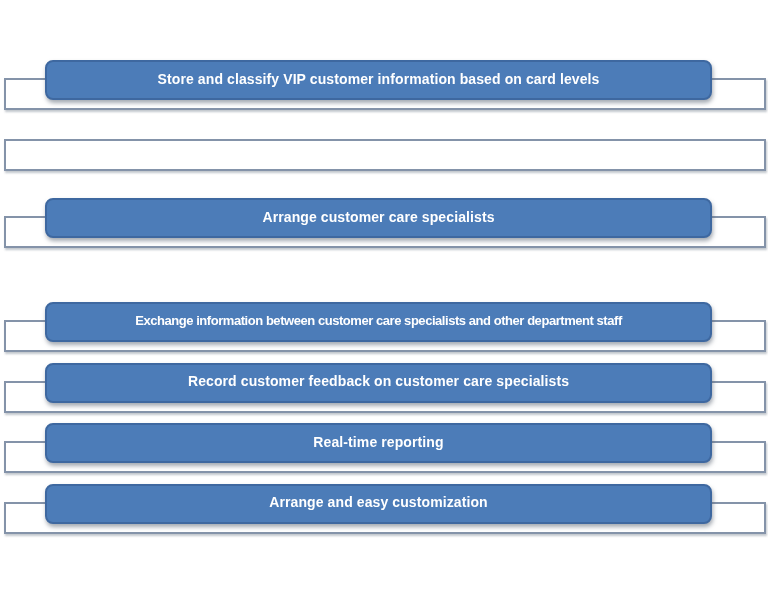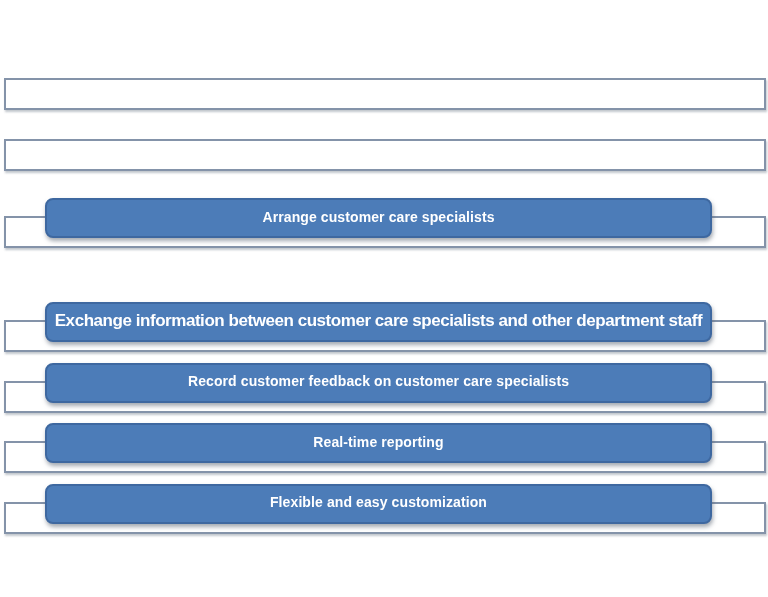--- a/index.html
+++ b/index.html
@@ -59,31 +59,34 @@
   }
   .label{
     color:var(--text-color);
     font-weight:bold;
     font-size:14px;
     line-height:1;
     white-space:nowrap;
     letter-spacing:0.1px;
   }
   .label.condensed{
-    font-size:17px;
+    font-size:13px;
     letter-spacing:-0.45px;
   }
 </style>
 </head>
 <body>
 
 <div id="canvas">
 
 <div class="row" style="top: 60px;">
       <div class="plate"></div>
+      <div class="bar">
+        <span class="label">Store and classify VIP customer information based on card levels</span>
+      </div>
     </div>
     <div class="row" style="top: 120.5px;">
       <div class="plate"></div>
     </div>
     <div class="row" style="top: 198px;">
       <div class="plate"></div>
       <div class="bar">
         <span class="label">Arrange customer care specialists</span>
       </div>
     </div>
@@ -101,16 +104,16 @@
     </div>
     <div class="row" style="top: 423px;">
       <div class="plate"></div>
       <div class="bar">
         <span class="label">Real-time reporting</span>
       </div>
     </div>
     <div class="row" style="top: 483.5px;">
       <div class="plate"></div>
       <div class="bar">
-        <span class="label">Flexible and easy customization</span>
+        <span class="label">Arrange and easy customization</span>
       </div>
     </div>
   </div>
 
 </body></html>

